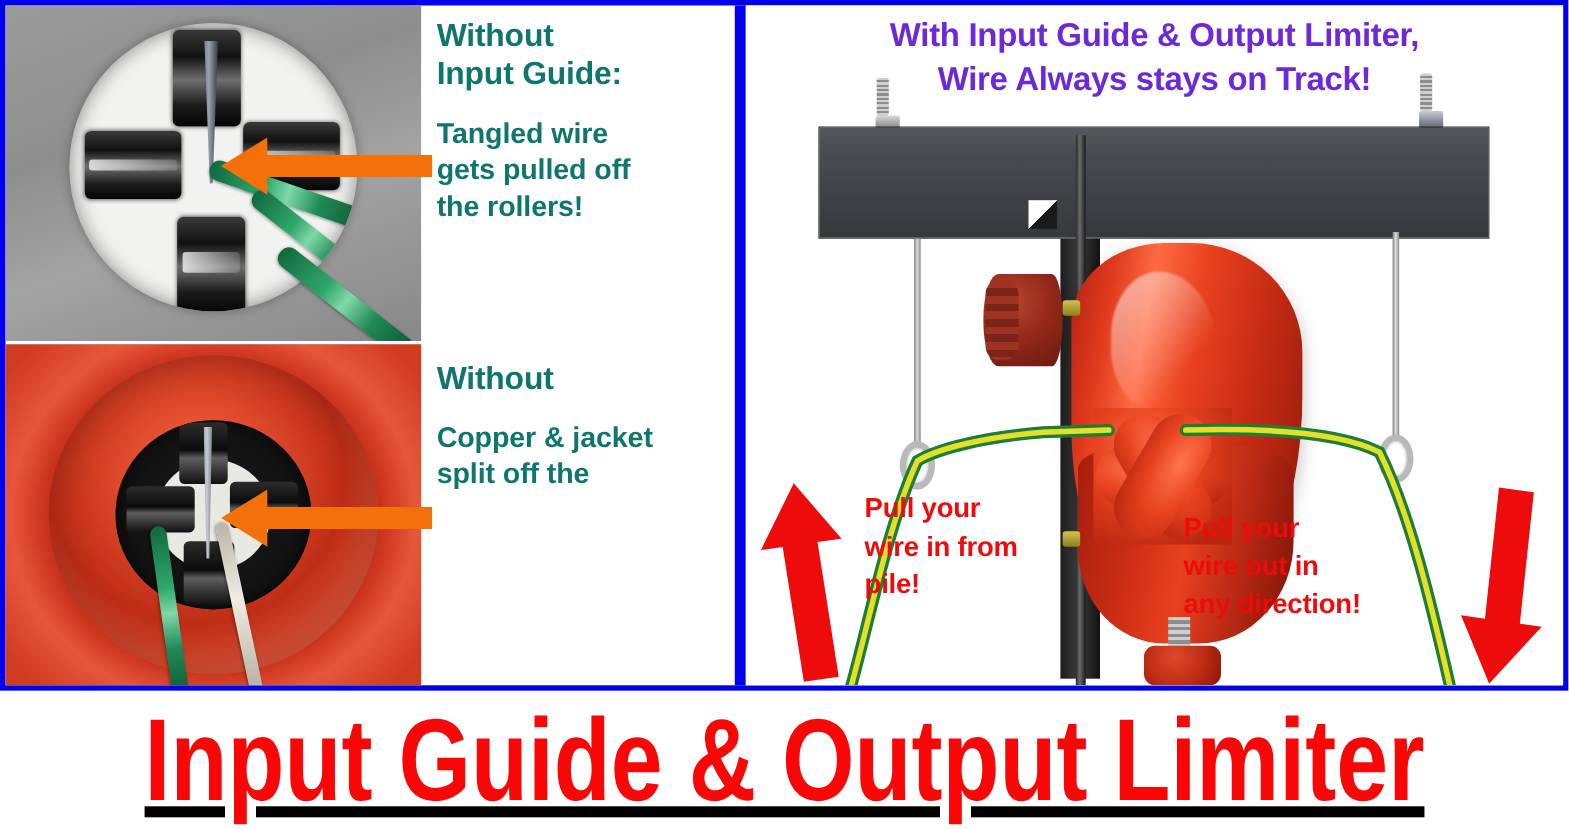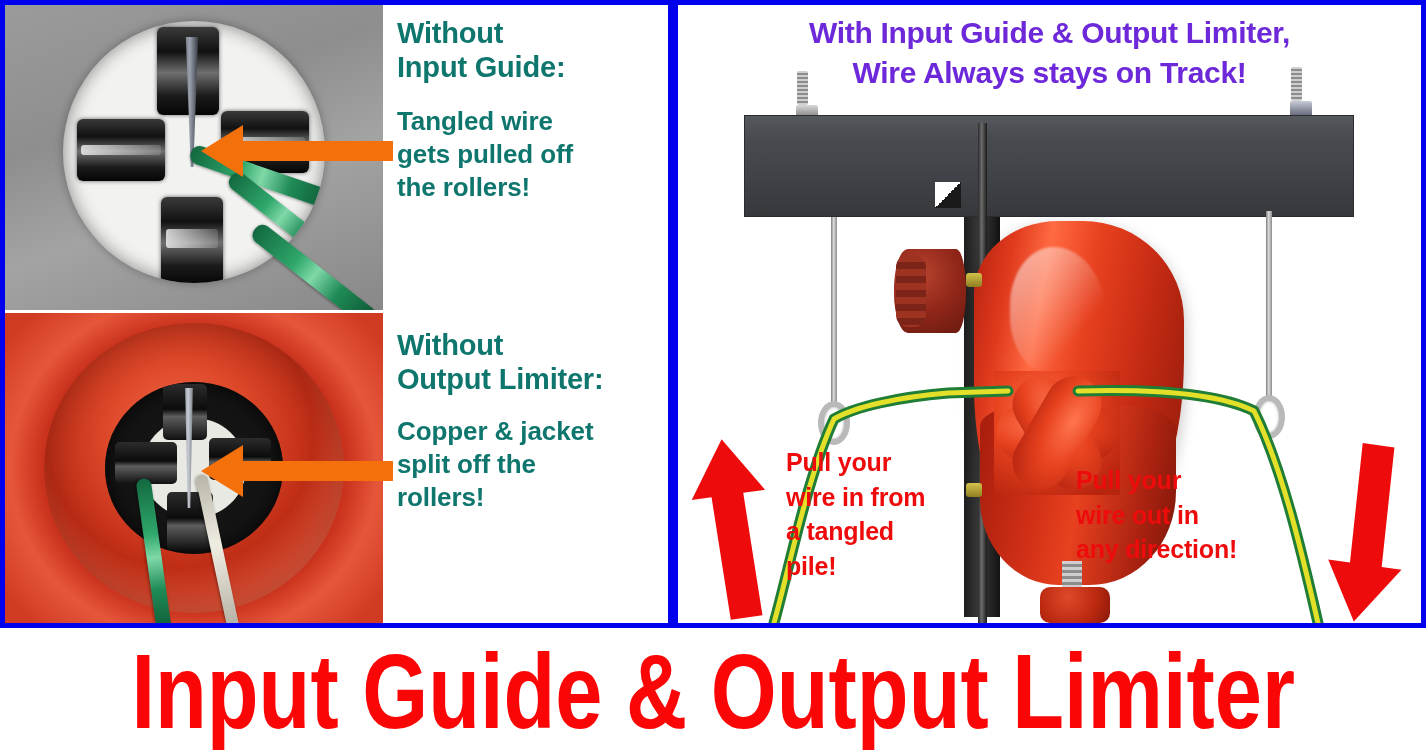--- a/index.html
+++ b/index.html
@@ -248,20 +248,21 @@
   #ann-left  { left: 108px; top: 440px; width: 200px; }
   #ann-right { left: 398px; top: 458px; width: 252px; }
 
   .redarrow { position:absolute; z-index: 31; }
 
   
   .banner {
     position:absolute; left:0; top: 628px; width: 1426px; height: 126px;
     display:flex; align-items:center; justify-content:center;
     background:#ffffff;
+    text-decoration:underline;
   }
   .banner-text {
     color:#fb0606; font-weight:bold;
     font-size: 106px; line-height:1;
     transform: scaleX(0.80);
     transform-origin: center;
     white-space: nowrap;
     letter-spacing: 0px;
   }
 </style>
@@ -325,26 +326,24 @@
         <div class="txt-body">
           <div>Tangled wire</div>
           <div>gets pulled off</div>
           <div>the rollers!</div>
         </div>
       </div>
 
       <div id="cap2" class="txt-block">
         <div class="txt-head">
           <div>Without</div>
-          <div>Output Limiter:</div>
         </div>
         <div class="txt-body">
           <div>Copper &amp; jacket</div>
           <div>split off the</div>
-          <div>rollers!</div>
         </div>
       </div>
     </div>
 
     <div class="divider"></div>
 
     <div class="right-col">
 
       <div style="position:absolute;inset:0;background:#fff;">
 
@@ -412,21 +411,20 @@
 
       <svg class="redarrow" style="left:650px;top:436px;" width="84" height="188" viewBox="0 0 84 188">
         <g transform="rotate(8 42 94)">
           <polygon points="38,182 4,124 26,124 22,4 54,4 58,124 78,124" fill="#ee0b0b"></polygon>
         </g>
       </svg>
 
       <div class="ann" id="ann-left">
         <div>Pull your</div>
         <div>wire in from</div>
-        <div>a tangled</div>
         <div>pile!</div>
       </div>
 
       <div class="ann" id="ann-right">
         <div>Pull your</div>
         <div>wire out in</div>
         <div>any direction!</div>
       </div>
     </div>
   </div>

